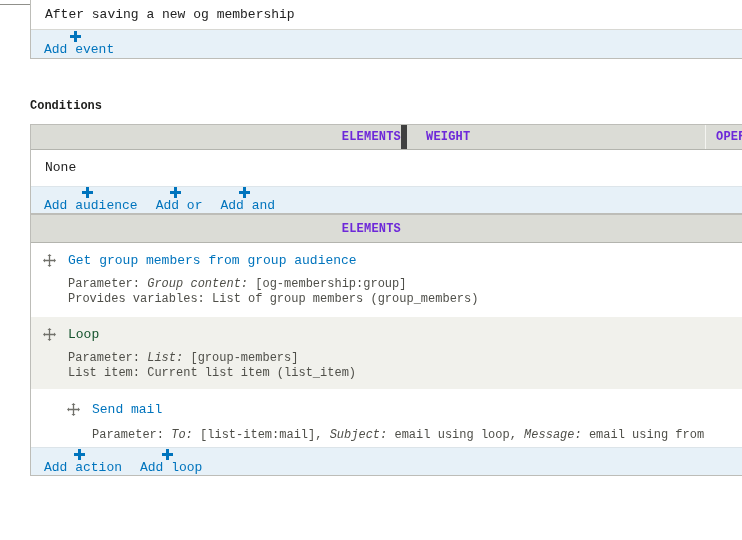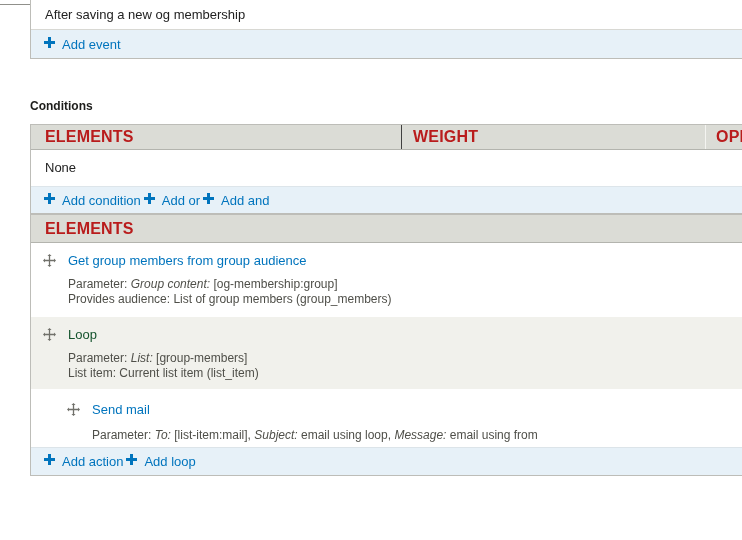--- a/index.html
+++ b/index.html
@@ -2,57 +2,57 @@
 <html><head>
 <meta charset="utf-8">
 <style>
   * { box-sizing: border-box; margin: 0; padding: 0; }
   html, body { width: 742px; height: 540px; overflow: hidden; }
   body {
     background: #ffffff;
     font-family: "Liberation Sans", "DejaVu Sans", sans-serif;
     color: #222222;
   }
-  .page { position: relative; width: 630px; height: 540px; }
+  .page { position: relative; width: 630px; height: 540px; font-family: Liberation Mono, monospace; }
 
   
   .tl-line { position: absolute; left: 0; top: 4px; width: 30px; height: 1px; background: #90908b; }
 
   .tbl {
     margin-left: 30px;
     width: 1170px;
     border: 1px solid #bdbdb8;
     background: #fff;
   }
   .tbl.no-top { border-top: none; }
 
   
   .ev-row { height: 30px; border-bottom: 1px solid #d8d8d3; padding: 7px 0 0 14px; font-size: 13px; color: #222; }
 
   .add-row {
     background: #e7f1f8;
     display: flex; align-items: center;
     height: 28px; padding-left: 13px;
   }
-  .add-link { display: inline-flex; align-items: flex-start; margin-right: 3px; cursor: pointer; text-decoration: none; }
+  .add-link { display: inline-flex; align-items: center; margin-right: 18px; cursor: pointer; text-decoration: none; flex-direction: column; }
   .add-link span.lbl { color: #0074bd; font-size: 13px; }
   .plus { position: relative; width: 11px; height: 11px; display: inline-block; margin-right: 7px; }
   .plus::before { content: ""; position: absolute; left: 0; top: 4px; width: 11px; height: 3px; background: #0074bd; }
   .plus::after  { content: ""; position: absolute; left: 4px; top: 0; width: 3px; height: 11px; background: #0074bd; }
 
   
   h2.sec { font-size: 12px; line-height: 15px; font-weight: bold; color: #1d1d1b; margin-left: 30px; }
   h2.cond { margin-top: 40px; margin-bottom: 10px; }
   h2.act  { margin-top: 39px; margin-bottom: 7px; }
 
   
   .thead { display: flex; height: 25px; background: #dbdcd6; border-bottom: 1px solid #b3b4ae; align-items: center; }
-  .th { font-size: 16px; font-weight: bold; color: #b91c1c; letter-spacing: 0.2px; }
+  .th { font-size: 12px; font-weight: bold; color: #6d28d9; letter-spacing: 0.2px; text-align: right; }
   .th.c1 { width: 370px; padding-left: 14px; }
-  .th.c2 { width: 304px; padding-left: 11px; border-left: 1px solid #404040; align-self: stretch; display:flex; align-items:center; }
+  .th.c2 { width: 304px; padding-left: 19px; border-left: 6px solid #404040; align-self: stretch; display:flex; align-items:center; }
   .th.c3 { flex: 1; padding-left: 10px; border-left: 1px solid #f4f4f1; align-self: stretch; display:flex; align-items:center; }
   .thead.single { height: 28px; }
 
   .none-row { height: 36px; padding: 10px 0 0 14px; font-size: 13px; color: #222; }
   .add-row.bordered { border-top: 1px solid #dde5ea; height: 27px; }
 
   
   .el-row { display: flex; align-items: flex-start; }
   .el-row.r1 { padding: 10px 14px 10px 12px; }
   .el-row.r2 { background: #f1f1ec; padding: 10px 14px 8px 12px; }
@@ -92,21 +92,21 @@
       <div class="th c1">ELEMENTS</div>
       <div class="th c2">WEIGHT</div>
       <div class="th c3">OPERATIONS</div>
     </div>
     <div class="none-row">
       <span>None</span>
     </div>
     <div class="add-row bordered">
       <a class="add-link">
         <span class="plus"></span>
-        <span class="lbl">Add condition</span>
+        <span class="lbl">Add audience</span>
       </a>
       <a class="add-link">
         <span class="plus"></span>
         <span class="lbl">Add or</span>
       </a>
       <a class="add-link">
         <span class="plus"></span>
         <span class="lbl">Add and</span>
       </a>
     </div>
@@ -119,21 +119,21 @@
 
     <div class="el-row r1">
       <svg class="handle" viewBox="0 0 16 16">
         <path fill="#70706a" d="M8 0 L10.5 2.5 L8.8 2.5 L8.8 7.2 L13.5 7.2 L13.5 5.5 L16 8 L13.5 10.5 L13.5 8.8 L8.8 8.8 L8.8 13.5 L10.5 13.5 L8 16 L5.5 13.5 L7.2 13.5 L7.2 8.8 L2.5 8.8 L2.5 10.5 L0 8 L2.5 5.5 L2.5 7.2 L7.2 7.2 L7.2 2.5 L5.5 2.5 Z"></path>
       </svg>
       <div class="el-content">
         <div class="el-title">
           <a>Get group members from group audience</a>
         </div>
         <div class="el-line"><span>Parameter: </span><span class="it">Group content:</span><span> [og-membership:group]</span></div>
-        <div class="el-line"><span>Provides audience: List of group members (group_members)</span></div>
+        <div class="el-line"><span>Provides variables: List of group members (group_members)</span></div>
       </div>
     </div>
 
     <div class="el-row r2">
       <svg class="handle" viewBox="0 0 16 16">
         <path fill="#70706a" d="M8 0 L10.5 2.5 L8.8 2.5 L8.8 7.2 L13.5 7.2 L13.5 5.5 L16 8 L13.5 10.5 L13.5 8.8 L8.8 8.8 L8.8 13.5 L10.5 13.5 L8 16 L5.5 13.5 L7.2 13.5 L7.2 8.8 L2.5 8.8 L2.5 10.5 L0 8 L2.5 5.5 L2.5 7.2 L7.2 7.2 L7.2 2.5 L5.5 2.5 Z"></path>
       </svg>
       <div class="el-content">
         <div class="el-title">
           <span class="plain">Loop</span>

